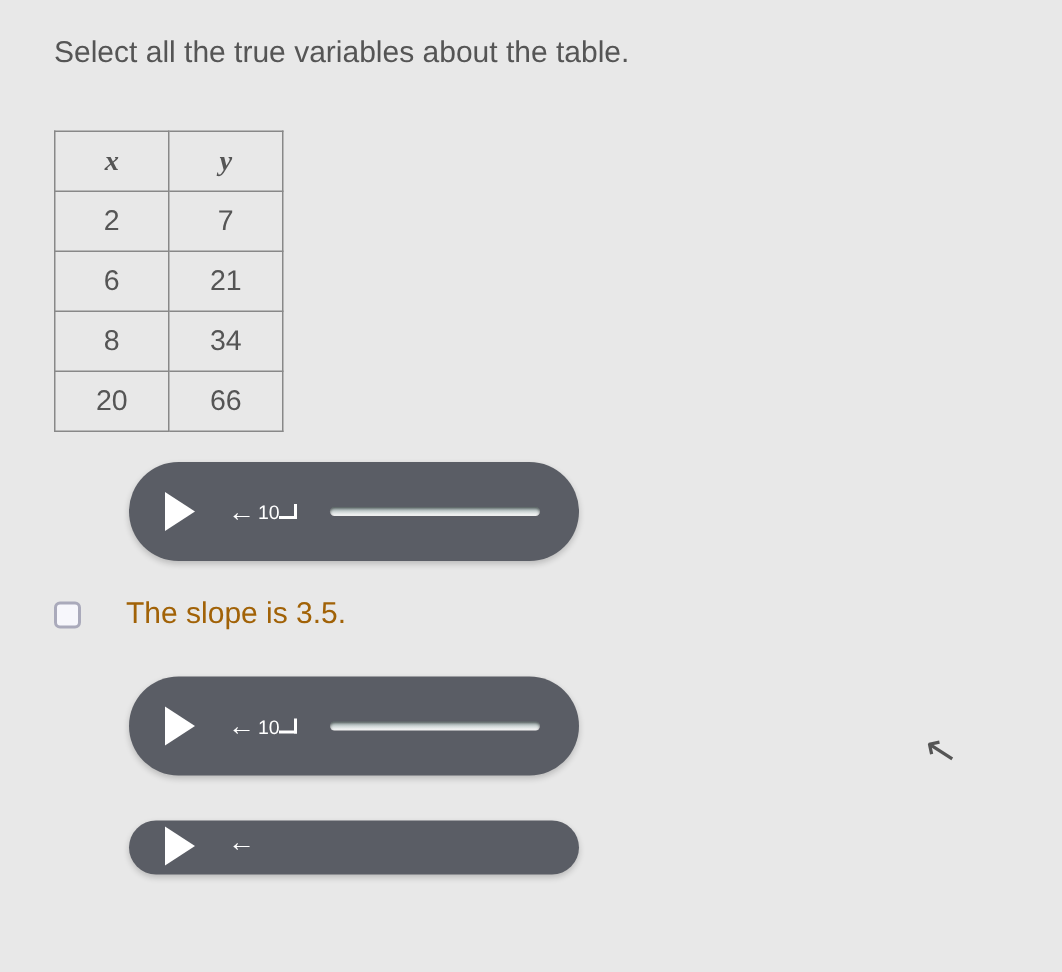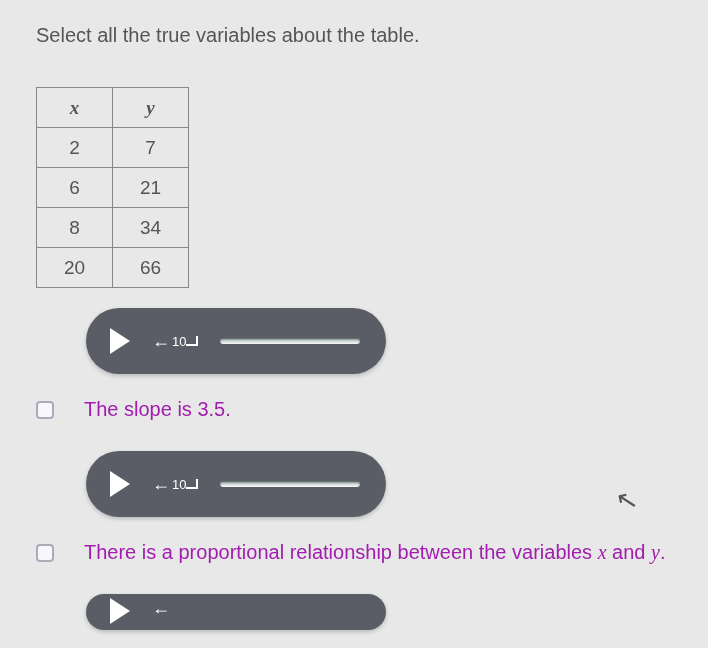--- a/index.html
+++ b/index.html
@@ -123,21 +123,21 @@
       width: 18px;
       height: 18px;
       border: 2px solid #aab;
       border-radius: 4px;
       background: #f7f7fc;
       flex-shrink: 0;
     }
     
     .answer-text {
       font-size: 20px;
-      color: #a21caf;
+      color: #a16207;
     }
     
     .answer-text .var {
       font-style: italic;
       font-family: Georgia, serif;
     }
     
     .cursor {
       position: absolute;
       right: 70px;
@@ -202,26 +202,20 @@
     <div class="play-btn"></div>
     <div class="rewind-btn">
       <span class="rewind-arrow">←</span>
         <span class="rewind-label">10</span>
         <span class="rewind-box"></span>
     </div>
     <div class="progress-track">
       <div class="progress-line"></div>
     </div>
   </div>
-  <div class="answer-row">
-    <div class="checkbox"></div>
-    <div class="answer-text">
-      <span>There is a proportional relationship between the variables </span><span class="var">x</span><span> and </span><span class="var">y</span><span>.</span>
-    </div>
-  </div>
 </div>
 
 <div class="answer-block" style="margin-top:30px;">
   <div class="audio-pill" style="height:36px;align-items:flex-start;padding-top:4px;overflow:hidden;">
     <div class="play-btn"></div>
     <div class="rewind-btn">
       <span class="rewind-arrow">←</span>
     </div>
   </div>
 </div>

